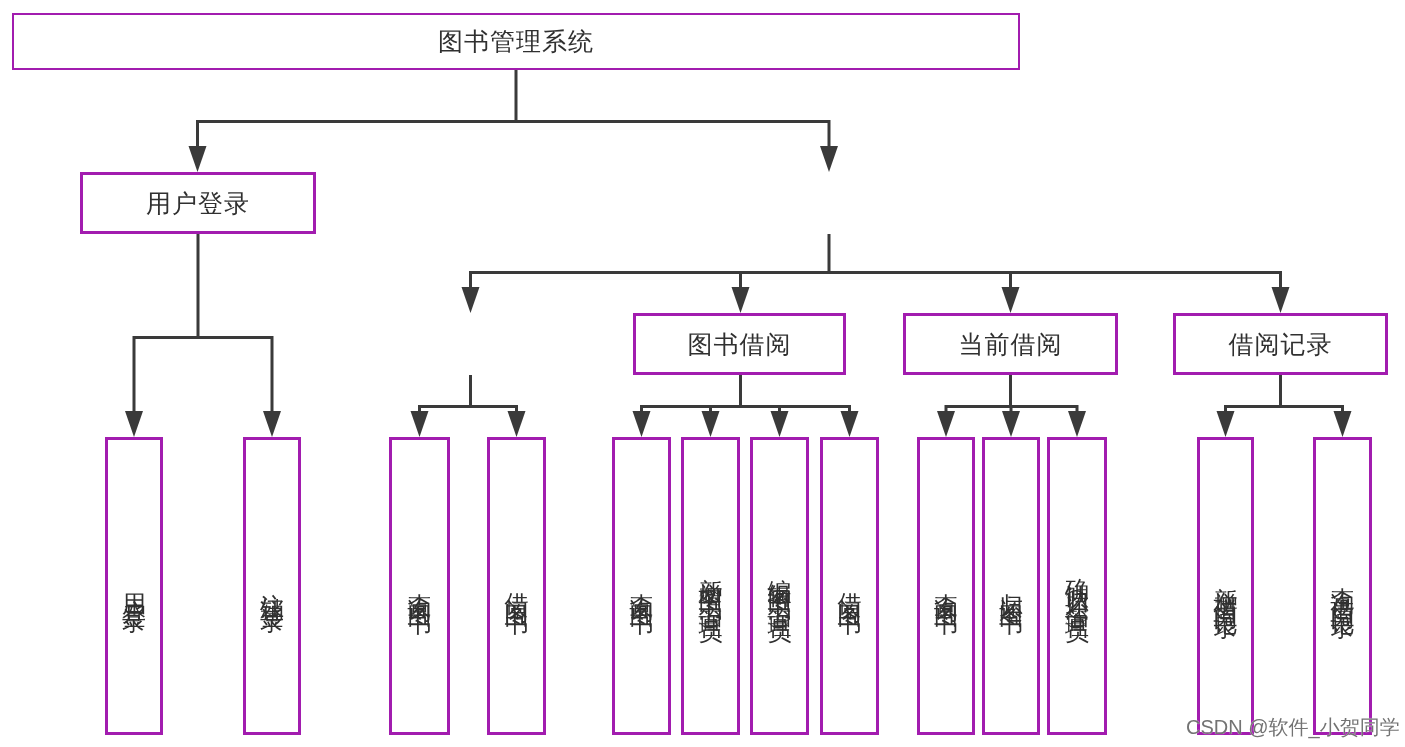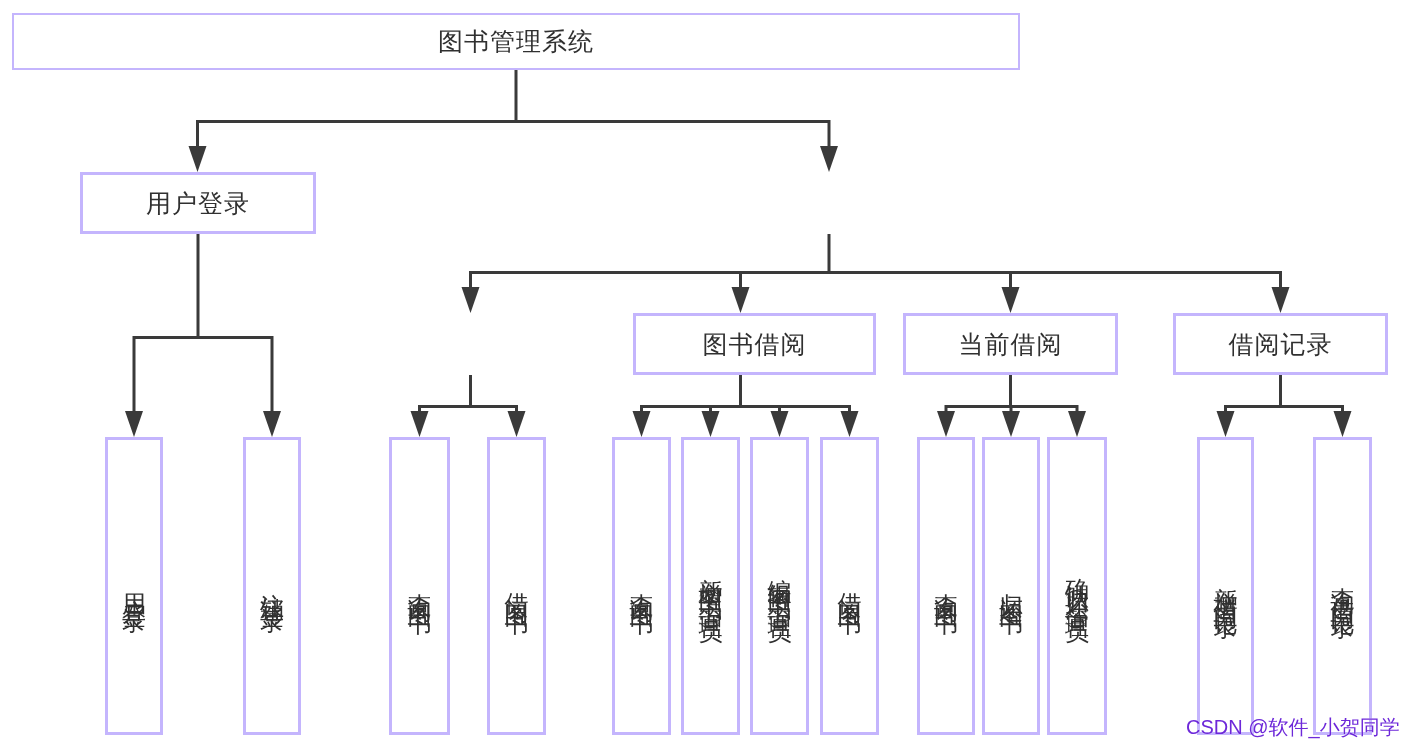--- a/index.html
+++ b/index.html
@@ -20,42 +20,42 @@
   .connectors path {
     stroke: #3a3a3a;
     stroke-width: 3;
     fill: none;
   }
   .connectors polygon { fill: #3a3a3a; }
   .box {
     position: absolute;
     box-sizing: border-box;
     background: #ffffff;
-    border: 3px solid #c4b5fd;
+    border: 3px solid #a21caf;
     display: flex;
     align-items: center;
     justify-content: center;
     text-align: center;
   }
   .hbox { font-size: 25px; letter-spacing: 1px; }
   .root { border-width: 2px; }
   .vbox span {
     writing-mode: vertical-lr;
     text-orientation: mixed;
     font-size: 24px;
     line-height: 1;
     letter-spacing: 6px;
     white-space: nowrap;
   }
   .watermark {
     position: absolute;
     left: 1186px;
     top: 714px;
     font-size: 20px;
-    color: #6d28d9;
+    color: #737373;
     text-shadow: 0 0 1px #ffffff;
     white-space: nowrap;
     z-index: 5;
   }
 </style>
 </head>
 <body>
 
 <div class="canvas">
 
@@ -99,21 +99,21 @@
       <path d="M1280.5 375 V408 M1225.5 413 V406.5 H1342.5 V413"></path>
       <polygon points="1216.5,411 1234.5,411 1225.5,437"></polygon>
       <polygon points="1333.5,411 1351.5,411 1342.5,437"></polygon>
     </g>
   </svg>
 
   <div class="box hbox root" style="left:12px; top:13px; width:1008px; height:57px;">图书管理系统</div>
 
   <div class="box hbox" style="left:80px; top:172px; width:236px; height:62px;">用户登录</div>
 
-  <div class="box hbox" style="left:633px; top:313px; width:243px; height:62px;">图书借阅</div>
+  <div class="box hbox" style="left:633px; top:313px; width:213px; height:62px;">图书借阅</div>
   <div class="box hbox" style="left:1173px; top:313px; width:215px; height:62px;">借阅记录</div>
   <div class="box hbox" style="left:903px; top:313px; width:215px; height:62px;">当前借阅</div>
 
   <div class="box vbox" style="left:105px; top:437px; width:58px; height:298px;">
     <span>用户登录</span>
   </div>
   <div class="box vbox" style="left:243px; top:437px; width:58px; height:298px;">
     <span>注销登录</span>
   </div>
 

